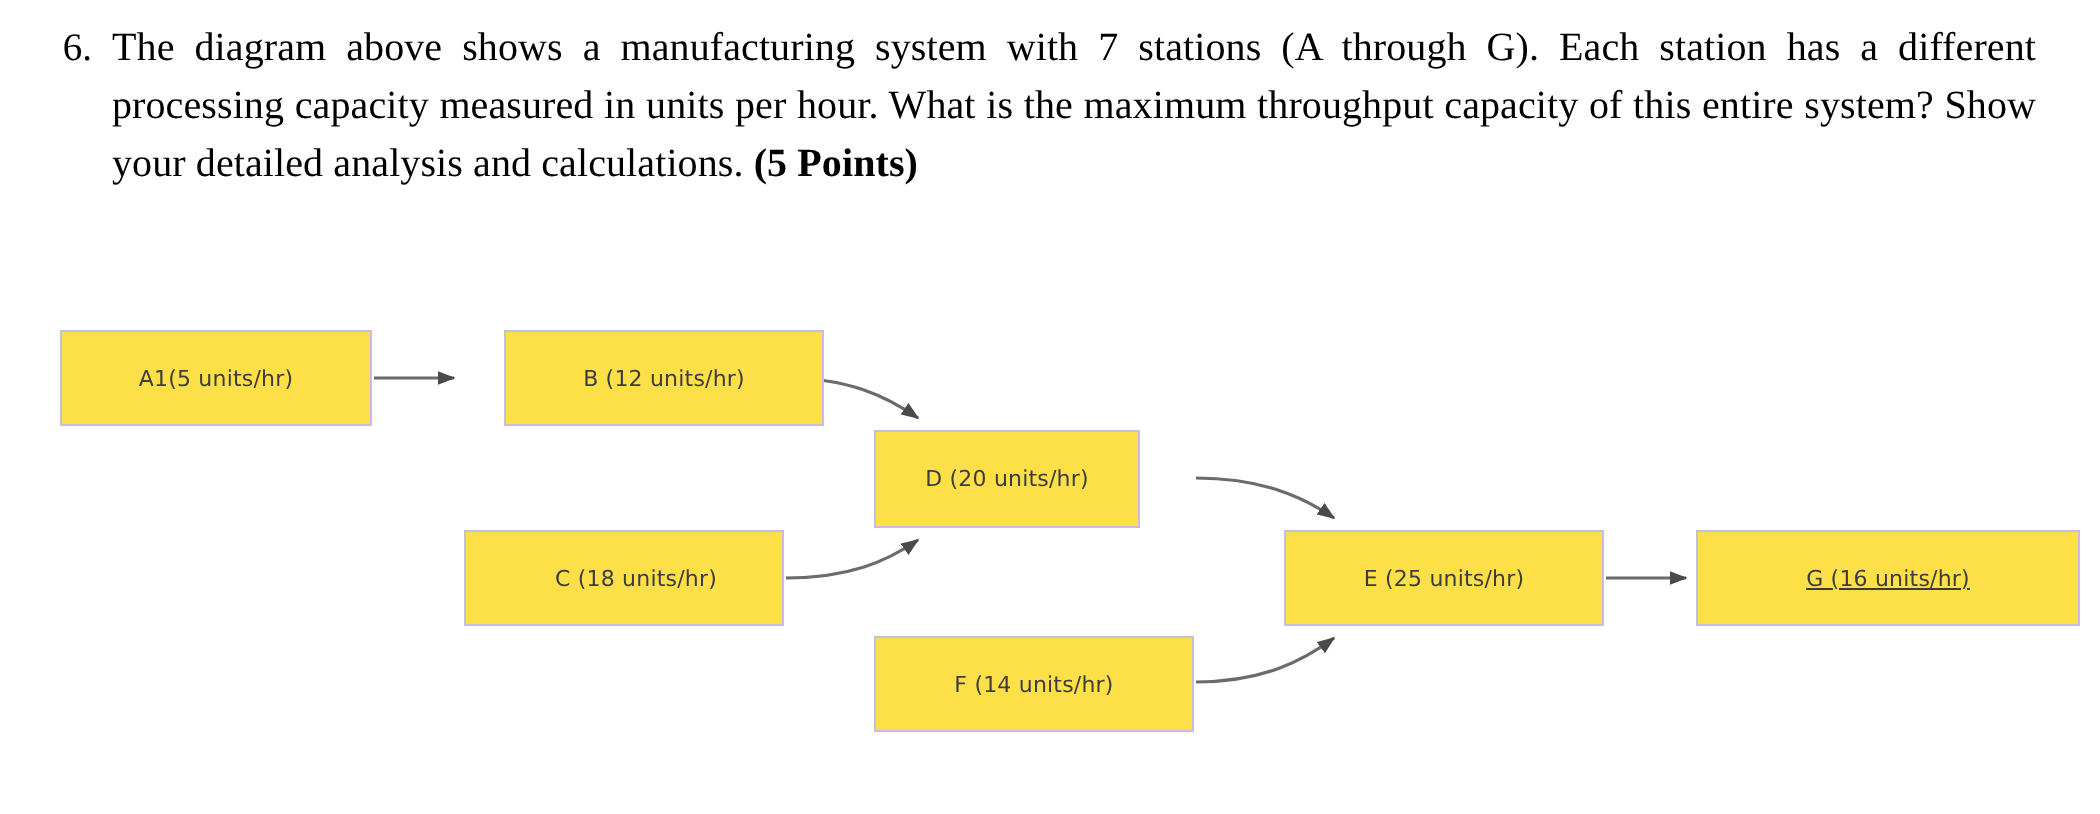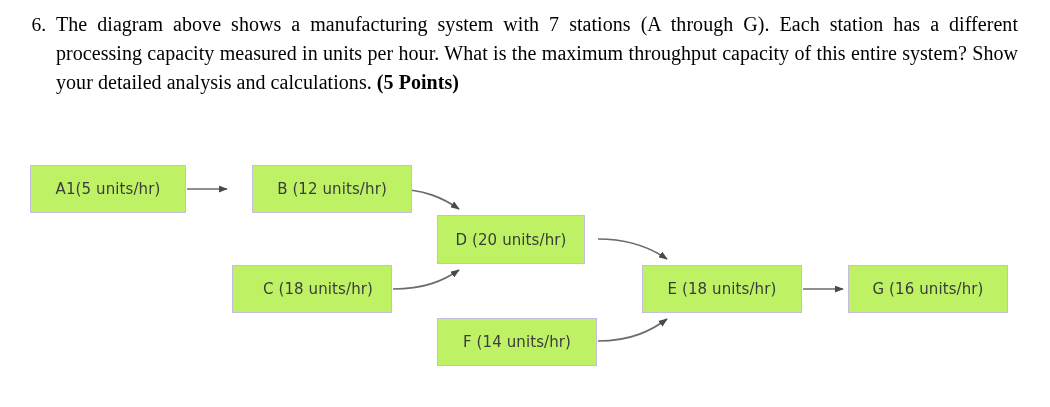--- a/index.html
+++ b/index.html
@@ -63,27 +63,27 @@
     position: absolute;
     left: 0;
     top: 0;
     width: 1050px;
     height: 407px;
     overflow: visible;
   }
   .node {
     position: absolute;
     box-sizing: border-box;
-    background: #bef264;
+    background: #fde047;
     border: 1.4px solid #c6bee1;
     display: flex;
     align-items: center;
     justify-content: center;
     font-family: "DejaVu Sans", sans-serif;
-    font-size: 15px;
+    font-size: 11px;
     color: #3c3c3c;
     letter-spacing: 0.1px;
     white-space: nowrap;
   }
 </style>
 </head>
 <body>
 
 <div id="question-block">
   <div class="q-row">
@@ -115,33 +115,33 @@
   </svg>
 
   <div class="node" style="left:30px;  top:165px; width:156px; height:48px;">
     <span>A1(5 units/hr)</span>
   </div>
 
   <div class="node" style="left:232px; top:165px; width:160px; height:48px;margin-left:20px;">
     <span>B (12 units/hr)</span>
   </div>
 
-  <div class="node" style="left:437px; top:215px; width:148px; height:49px;">
+  <div class="node" style="left:437px; top:215px; width:133px; height:49px;">
     <span>D (20 units/hr)</span>
   </div>
 
   <div class="node" style="left:232px; top:265px; width:160px; height:48px;padding-left:12px;">
     <span>C (18 units/hr)</span>
   </div>
 
   <div class="node" style="left:642px; top:265px; width:160px; height:48px;">
-    <span>E (18 units/hr)</span>
+    <span>E (25 units/hr)</span>
   </div>
 
-  <div class="node" style="left:848px; top:265px; width:160px; height:48px;">
+  <div class="node" style="left:848px; top:265px; width:192px; height:48px;text-decoration:underline;">
     <span>G (16 units/hr)</span>
   </div>
 
   <div class="node" style="left:437px; top:318px; width:160px; height:48px;">
     <span>F (14 units/hr)</span>
   </div>
 
 </div>
 
 </body></html>

